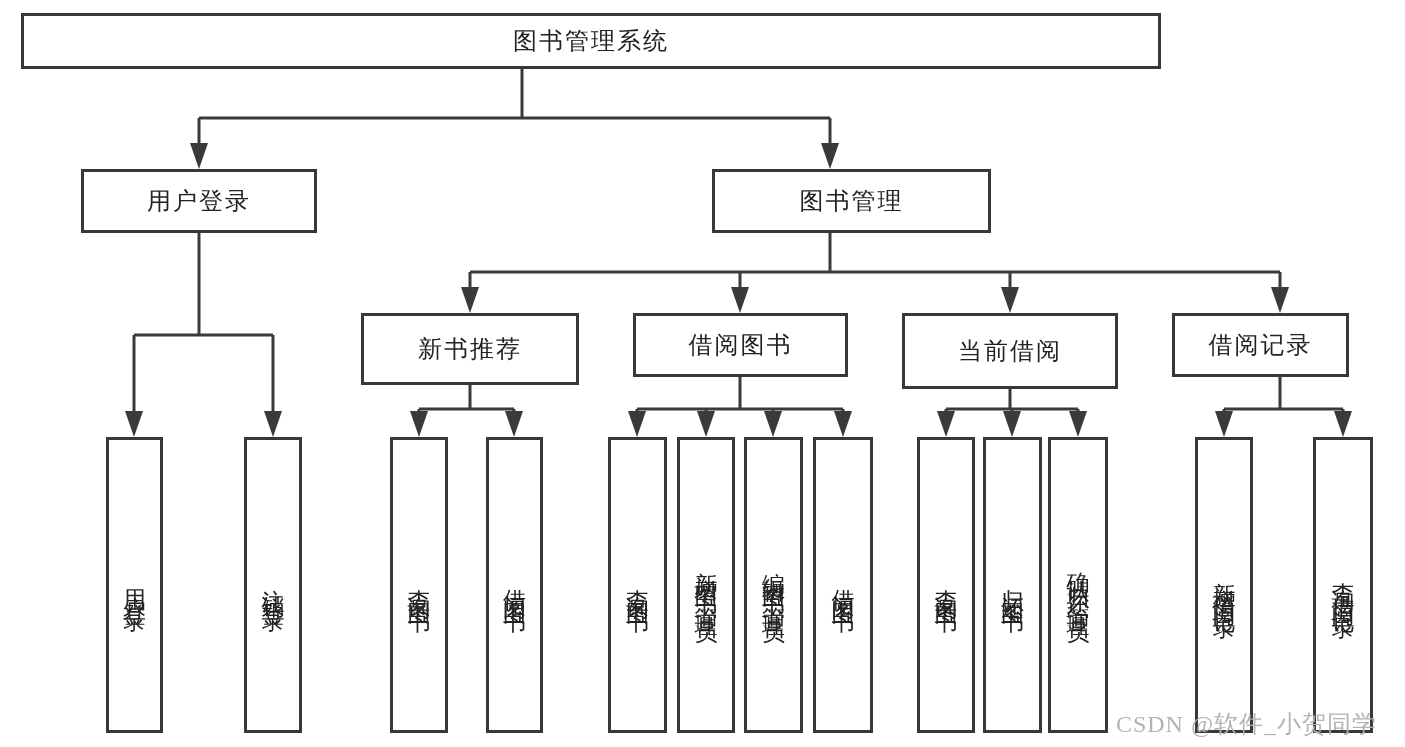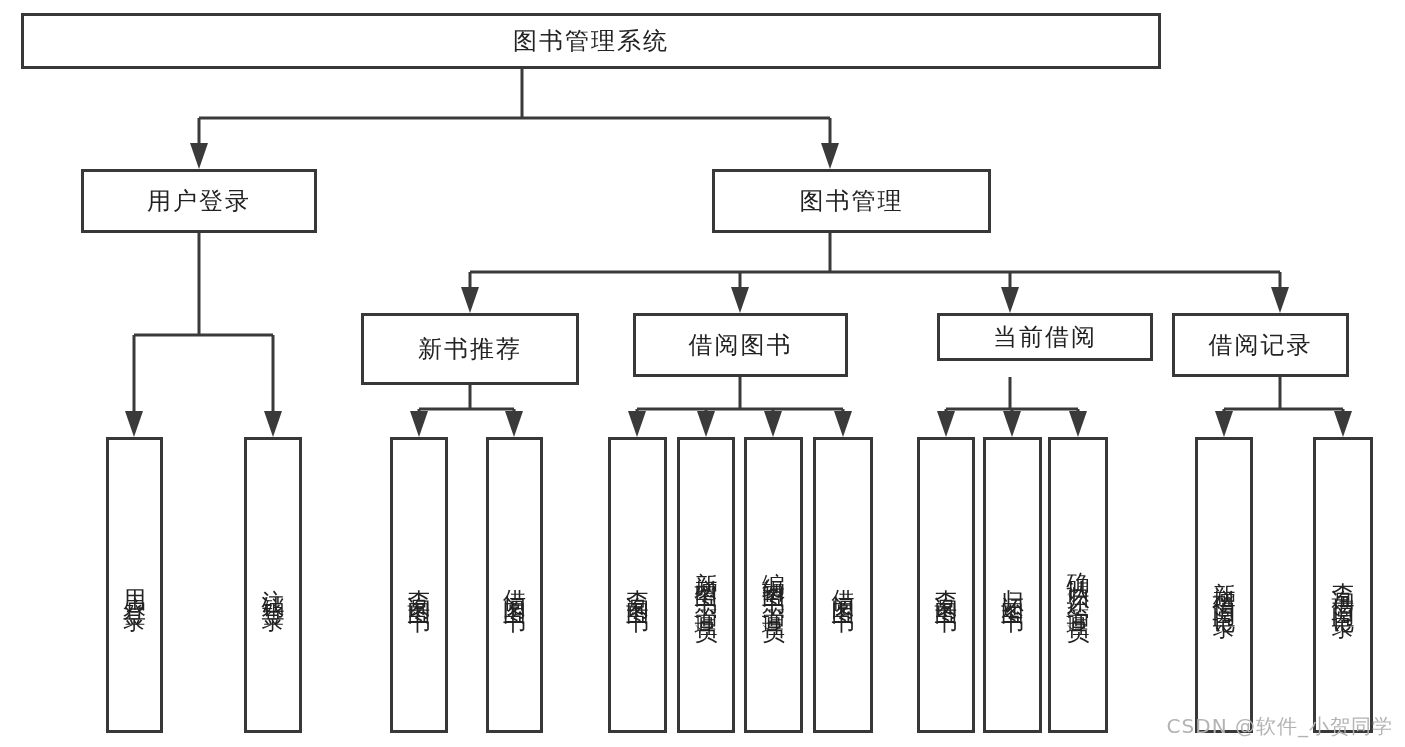--- a/index.html
+++ b/index.html
@@ -26,27 +26,28 @@
   .h-node { font-size: 24px; letter-spacing: 2px; }
   .v-node .vtext {
     writing-mode: vertical-rl;
     text-orientation: mixed;
     font-size: 23px;
     letter-spacing: 7px;
     line-height: 1;
   }
   .watermark {
     position: absolute;
-    right: 12px;
+    right: 28px;
     bottom: 7px;
-    font-size: 20px;
+    font-size: 24px;
     color: #b3b3b3;
     letter-spacing: 1px;
     z-index: 5;
     white-space: nowrap;
+    font-family: Liberation Serif, serif;
   }
 </style>
 </head>
 <body>
 
 <div class="canvas">
 
   <svg class="wires" width="1405" height="747" aria-hidden="true">
     <path fill="none" stroke="#3a3a3a" stroke-width="3" d="
       M522,69 V118 M199,118 H830 M199,118 V145 M830,118 V145
@@ -89,21 +90,21 @@
   <div class="node h-node" style="left:712px; top:169px; width:279px; height:64px">
     <span>图书管理</span>
   </div>
 
   <div class="node h-node" style="left:361px; top:313px; width:218px; height:72px">
     <span>新书推荐</span>
   </div>
   <div class="node h-node" style="left:633px; top:313px; width:215px; height:64px">
     <span>借阅图书</span>
   </div>
-  <div class="node h-node" style="left:937px; top:313px; width:216px; height:48px">
+  <div class="node h-node" style="left:902px; top:313px; width:216px; height:76px">
     <span>当前借阅</span>
   </div>
   <div class="node h-node" style="left:1172px; top:313px; width:177px; height:64px">
     <span>借阅记录</span>
   </div>
 
   <div class="node v-node" style="left:106px; top:437px; width:57px; height:296px">
     <span class="vtext">用户登录</span>
   </div>
   <div class="node v-node" style="left:244px; top:437px; width:58px; height:296px">

